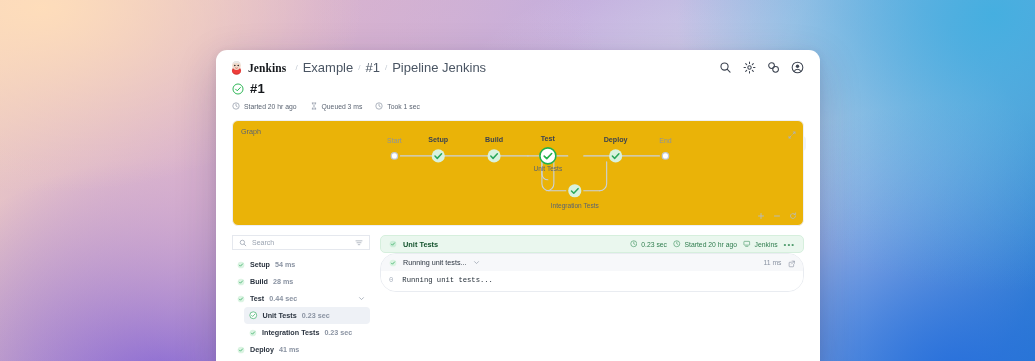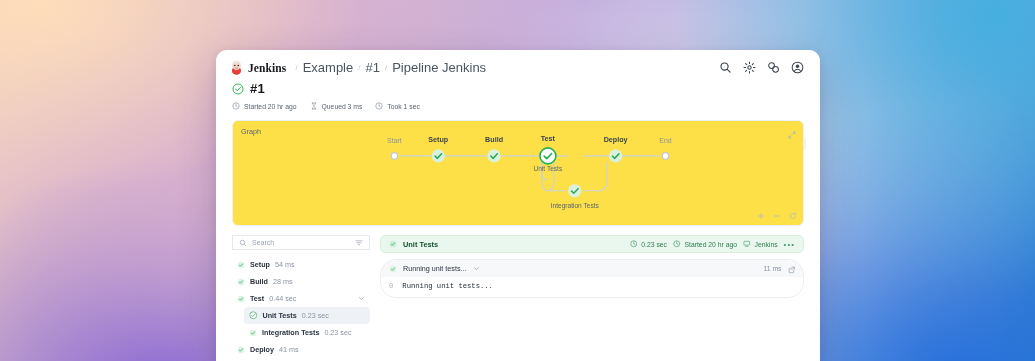--- a/index.html
+++ b/index.html
@@ -77,21 +77,21 @@
   .btn-configure { background: #f1f3f6; color: #2b3440; font-weight: 600; }
   .btn-more {
     background: #f1f3f6; color: #5b6472; font-weight: 700;
     padding: 0 6px; letter-spacing: 1px; font-size: 8px;
   }
 
   
   .graph-panel {
     margin: 10px 16px 0 16px;
     height: 106px;
-    background: #fde047;
+    background: #eab308;
     border: 1px solid #eef0f4;
     border-radius: 6px;
     position: relative;
   }
   .graph-label {
     position: absolute; left: 8px; top: 6px;
     font-size: 7.2px; color: #5b6472;
   }
   .expand-btn {
     position: absolute; right: 6px; top: 5px;
@@ -123,40 +123,39 @@
   .searchbar input::placeholder { color: #9aa3b0; }
   .tree { margin-top: 6px; }
   .tree-row {
     display: flex; align-items: center; gap: 5px;
     height: 17px; padding: 0 5px; border-radius: 4px; cursor: pointer;
     font-size: 7.2px;
   }
   .tree-row.child { margin-left: 12px; }
   .tree-row.selected { background: #eef1f6; }
   .tree-name { color: #2b3440; font-weight: 600; }
-  .tree-dur { color: #8a93a2; font-weight: 400; }
+  .tree-dur { color: #8a93a2; font-weight: 700; }
   .tree-chev { margin-left: auto; color: #9aa3b0; display: block; }
 
   
   .main { flex: 1; min-width: 0; }
   .stage-head {
     display: flex; align-items: center; gap: 6px;
     height: 18px; padding: 0 8px;
     background: #eaf7ee; border: 1px solid #d6efdd; border-radius: 5px;
   }
   .stage-title { font-size: 7.4px; font-weight: 600; color: #14532d; }
   .stage-spacer { flex: 1; }
   .stage-meta {
     display: flex; align-items: center; gap: 4px;
     font-size: 6.8px; color: #2f7d4e;
   }
   .stage-dots { color: #4f9c6d; font-size: 8px; letter-spacing: 1px; cursor: pointer; }
 
   .step-card {
-    margin-top: 6px;
     border: 1px solid #e9ecf1; border-radius: 16px; overflow: hidden;
     background: #fff;
   }
   .step-head {
     display: flex; align-items: center; gap: 6px;
     height: 17px; padding: 0 8px; background: #f7f8fa;
   }
   .step-title { font-size: 7.2px; color: #2b3440; font-weight: 500; }
   .step-spacer { flex: 1; }
   .step-dur { font-size: 6.8px; color: #8a93a2; }

